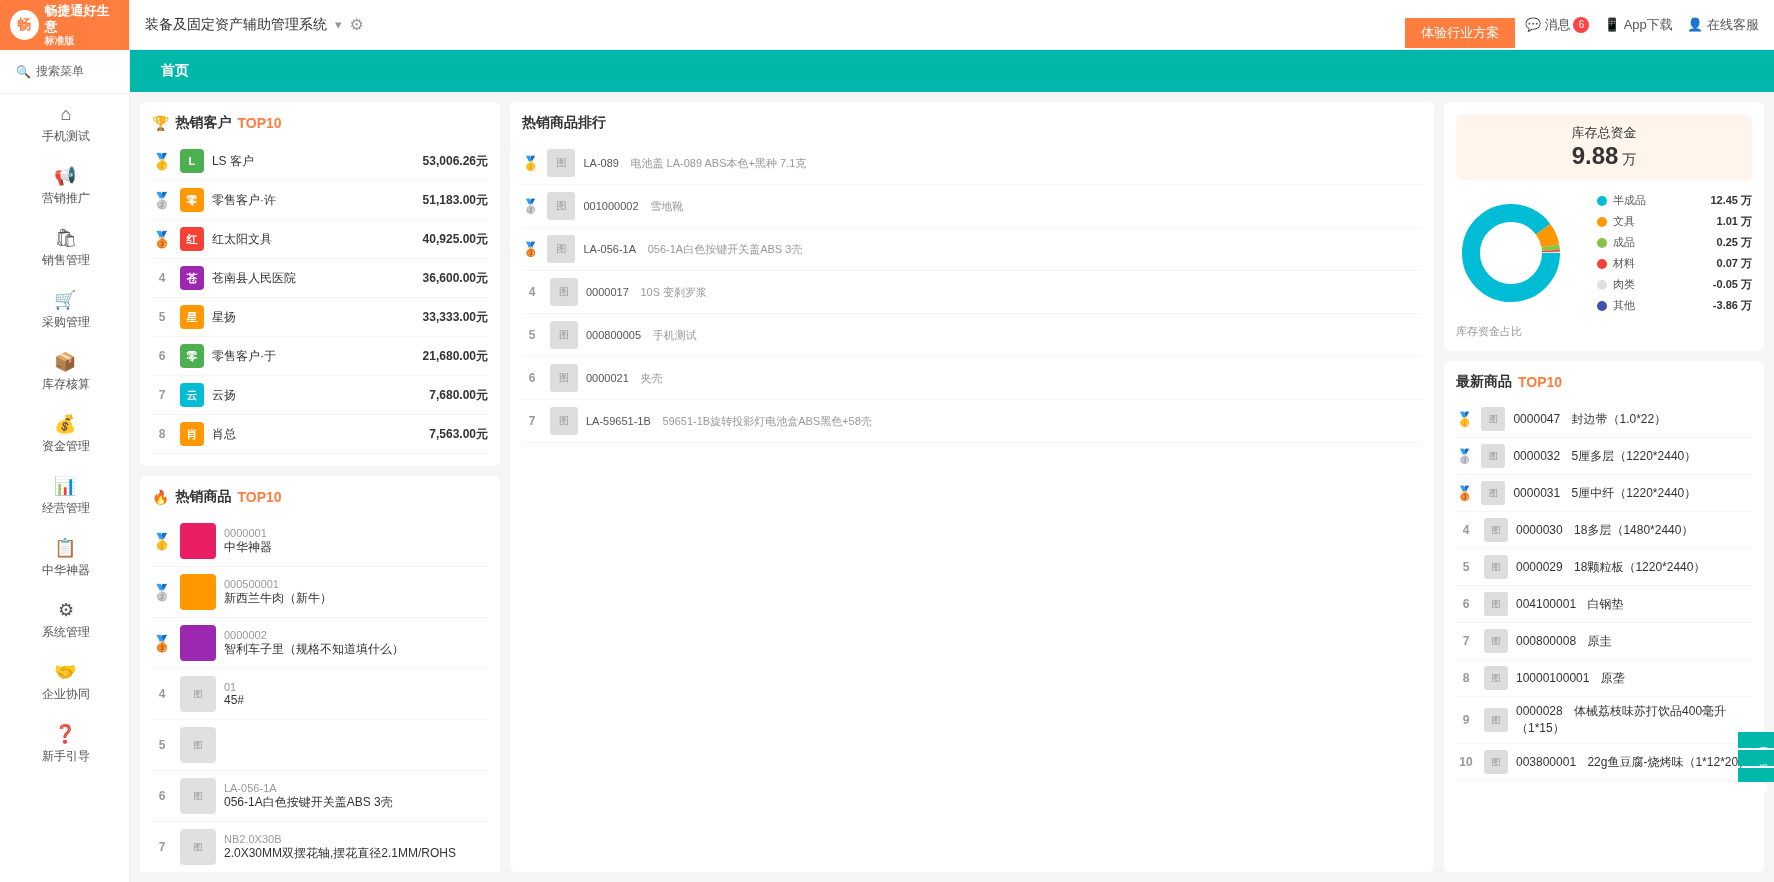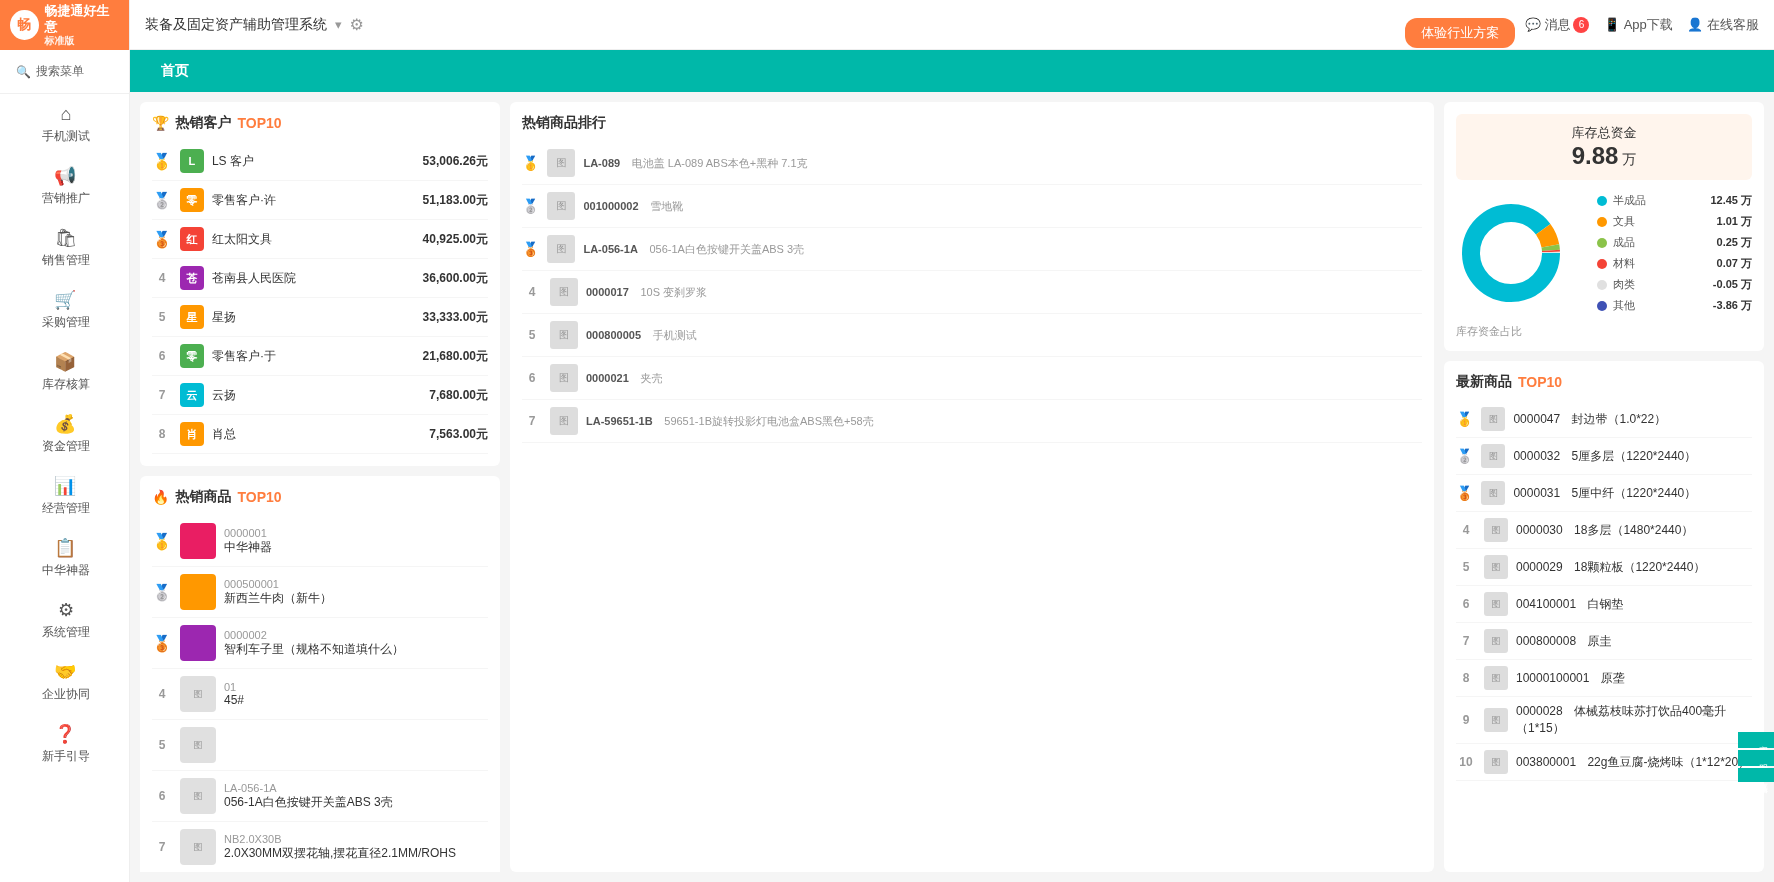--- a/index.html
+++ b/index.html
@@ -93,21 +93,21 @@
       flex: 1;
     }
     .topbar-title-text { font-size: 14px; color: #333; }
     .topbar-title-arrow { color: #999; }
     .topbar-gear { color: #999; cursor: pointer; font-size: 16px; }
     .topbar-trial-btn {
       background: #ff7d3e;
       color: #fff;
       border: none;
       padding: 6px 16px;
-      border-radius: 12px;
+      border-radius: 0;
       cursor: pointer;
       font-size: 13px;
       margin-top: 16px;
     }
     .topbar-right {
       display: flex;
       align-items: center;
       gap: 15px;
       color: #555;
       font-size: 13px;
@@ -260,21 +260,21 @@
     .prod-thumb-sm {
       width: 28px; height: 28px;
       border-radius: 3px;
       background: #ddd;
       flex-shrink: 0;
       display: flex; align-items: center; justify-content: center;
       font-size: 10px;
       color: #999;
     }
     .prod-info { flex: 1; }
-    .prod-code { font-size: 11px; color: #555; font-weight: bold; }
+    .prod-code { font-size: 11px; color: #555; }
     .prod-desc { font-size: 11px; color: #999; }
 
     
     .inventory-total-label { font-size: 13px; color: #333; text-align: center; }
     .inventory-total-value { font-size: 24px; font-weight: bold; color: #333; text-align: center; }
     .inventory-total-unit { font-size: 14px; color: #333; }
     .inventory-header { background: #fff5ed; border-radius: 6px; padding: 10px; margin-bottom: 10px; text-align: center; }
 
     
     .donut-area {

